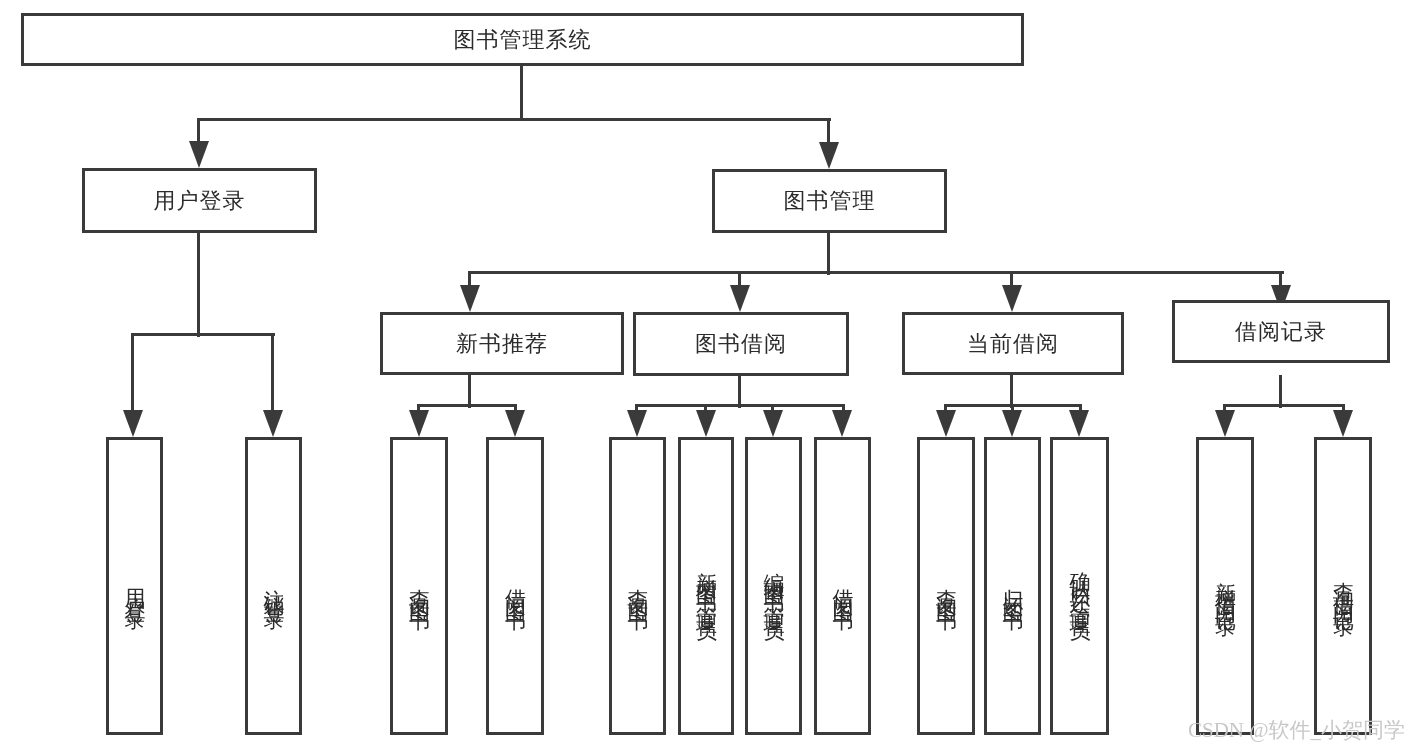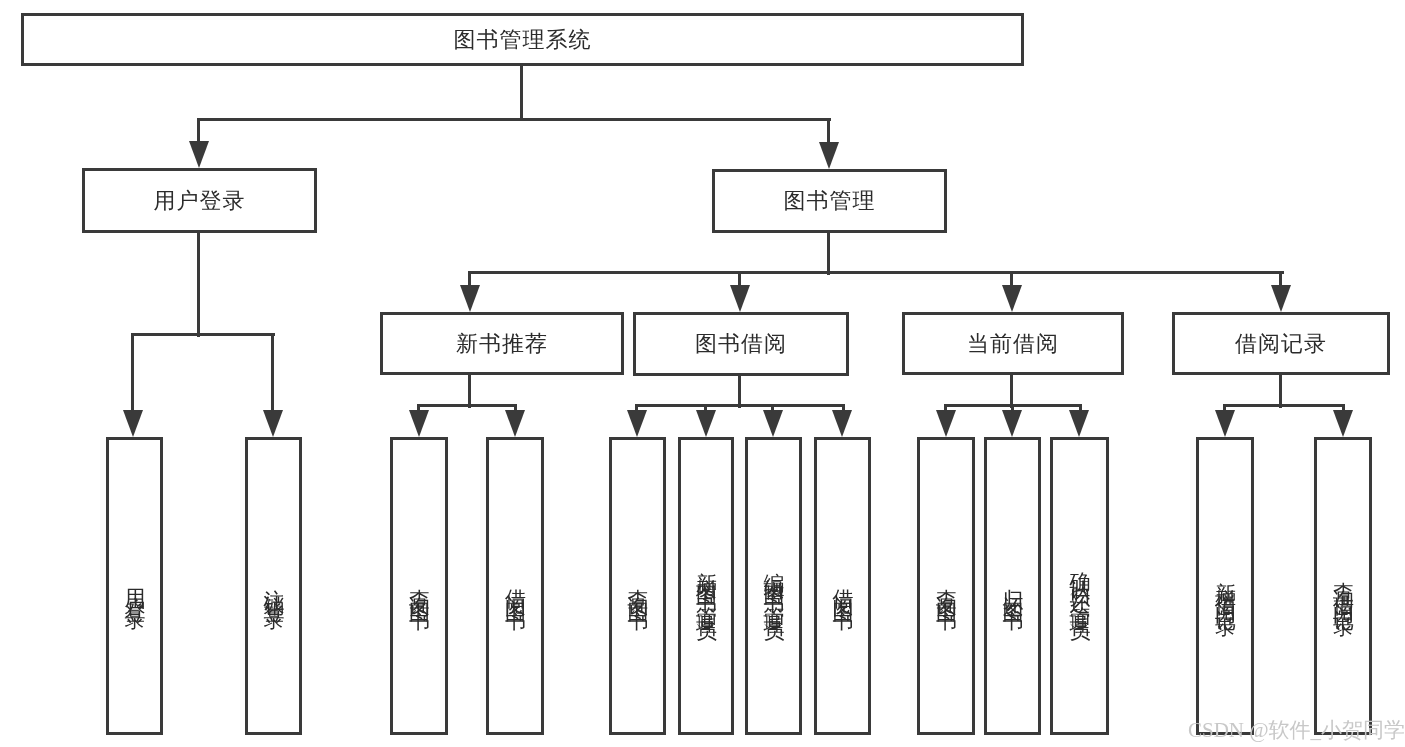--- a/index.html
+++ b/index.html
@@ -94,21 +94,21 @@
 
   <div class="node h-label" style="left:363px;top:312px;width:244px;height:63px;margin-left:17px;">
     <span>新书推荐</span>
   </div>
   <div class="node h-label" style="left:633px;top:312px;width:216px;height:64px;">
     <span>图书借阅</span>
   </div>
   <div class="node h-label" style="left:902px;top:312px;width:222px;height:63px;">
     <span>当前借阅</span>
   </div>
-  <div class="node h-label" style="left:1172px;top:312px;width:218px;height:63px;">
+  <div class="node h-label" style="left:1172px;top:300px;width:218px;height:63px;">
     <span>借阅记录</span>
   </div>
 
   <div class="line" style="left:468px;top:375px;width:3px;height:33px;"></div>
   <div class="line" style="left:417px;top:404px;width:100px;height:3px;"></div>
   <div class="line" style="left:417px;top:404px;width:3px;height:10px;"></div>
   <div class="arrow" style="left:409px;top:410px;"></div>
   <div class="line" style="left:514px;top:404px;width:3px;height:10px;"></div>
   <div class="arrow" style="left:505px;top:410px;"></div>
 

